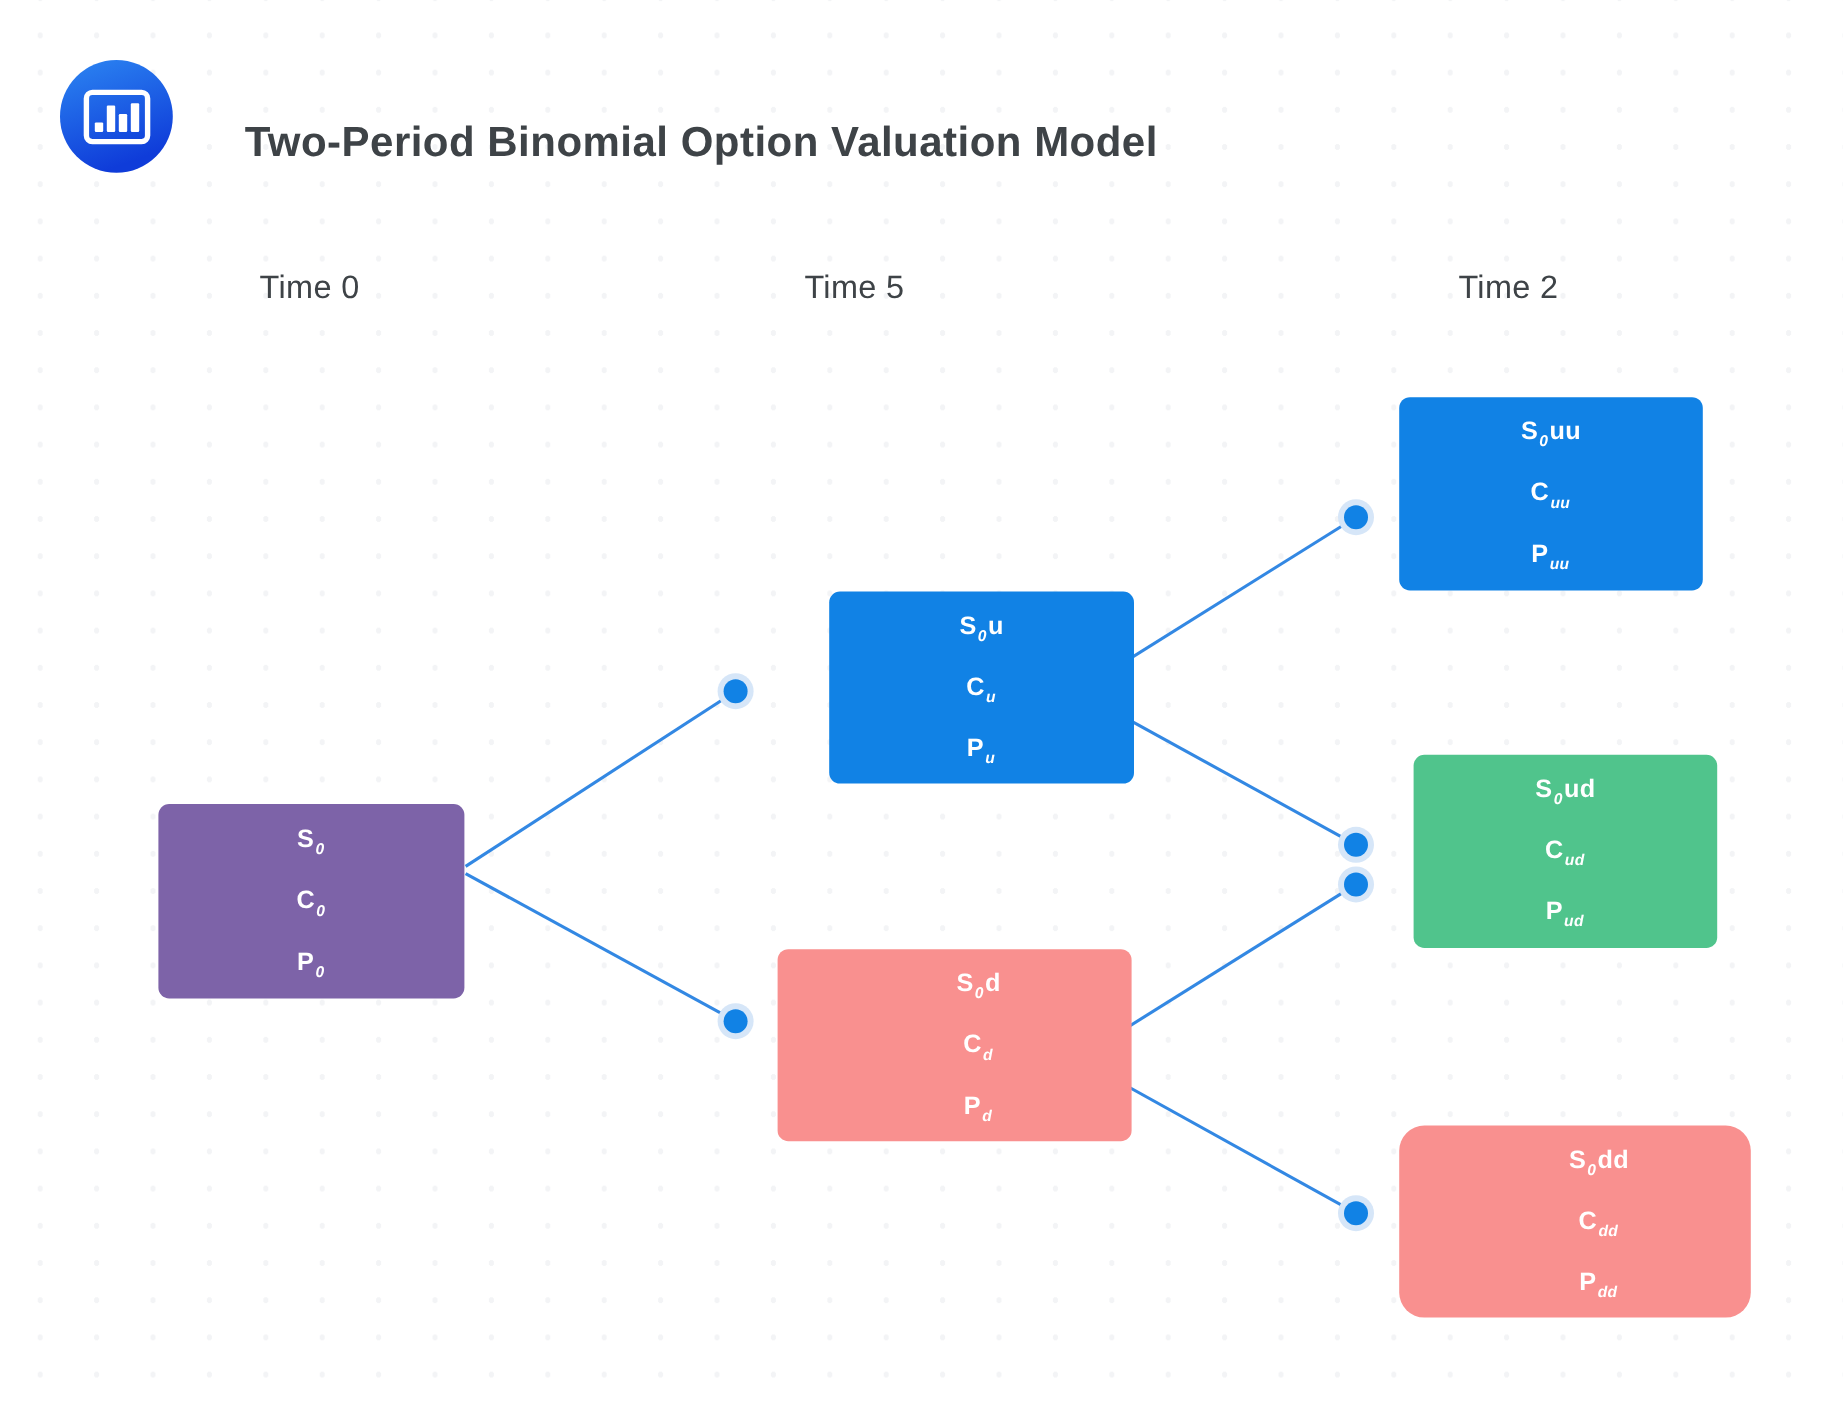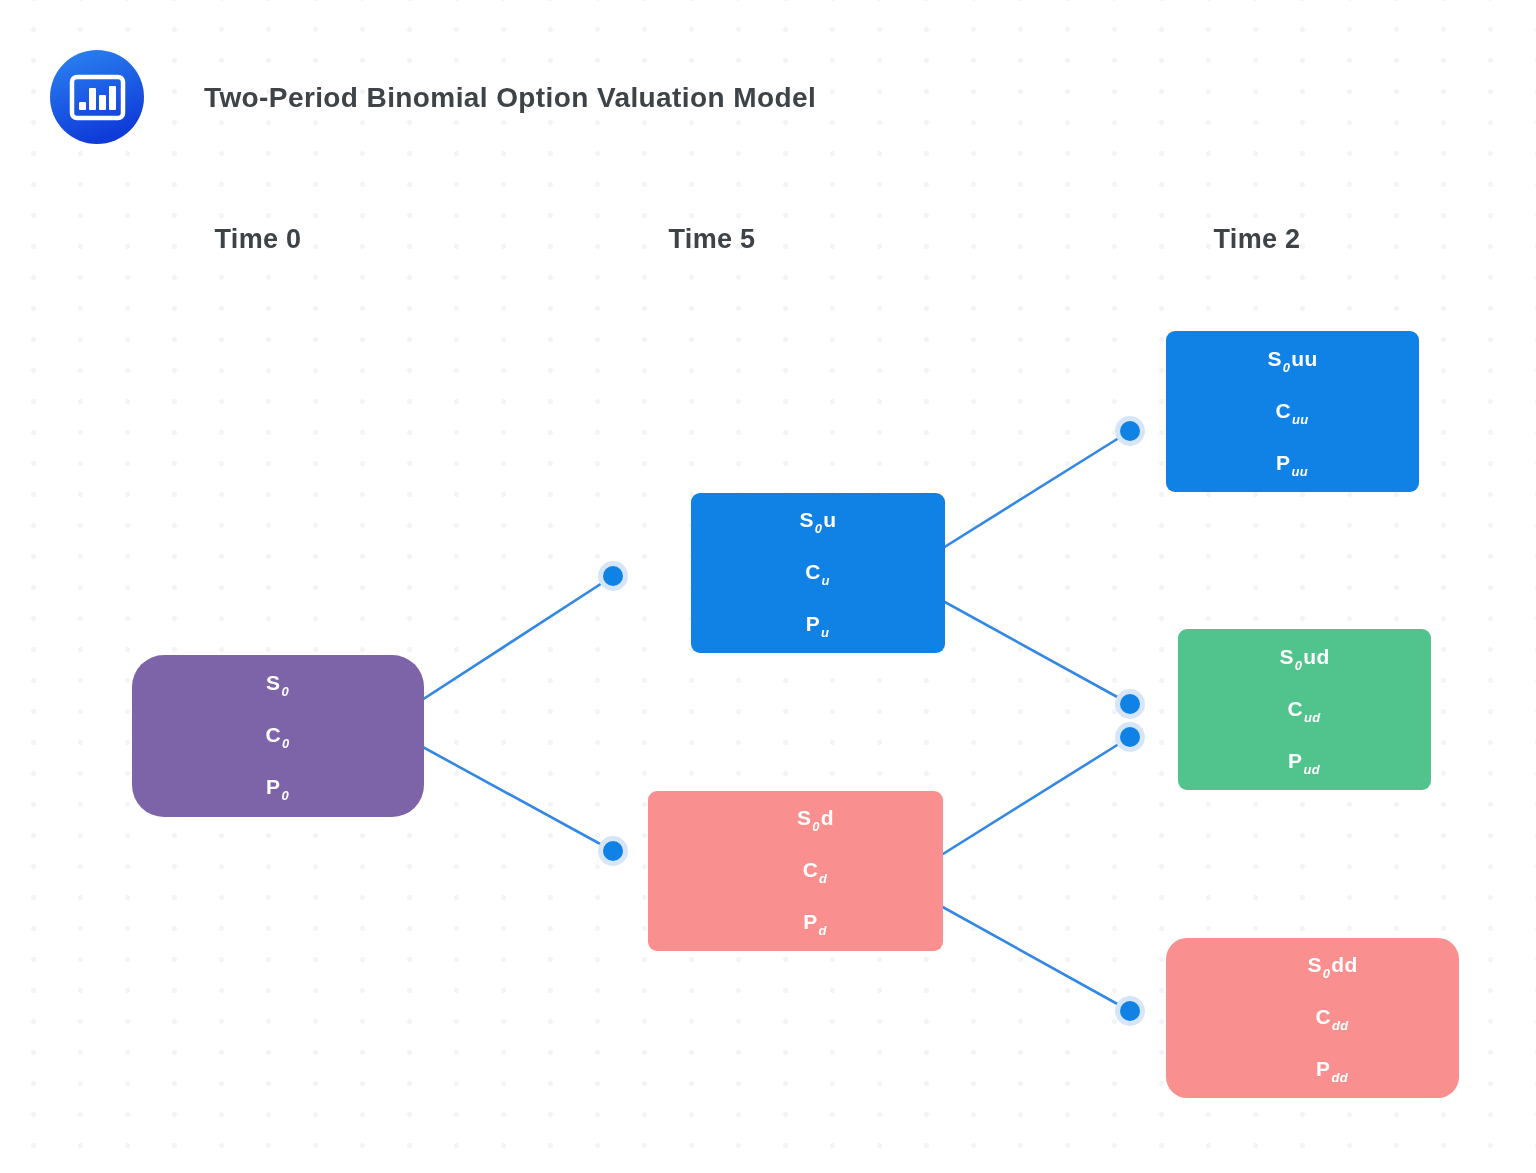--- a/index.html
+++ b/index.html
@@ -14,34 +14,34 @@
     background-size: 47px 31px;
     background-position: 10px 14px;
   }
   .logo {
     position: absolute;
     left: 49px; top: 49px;
     width: 96px; height: 96px;
   }
   .page-title {
     position: absolute;
-    left: 204px; top: 82px;
+    left: 204px; top: 99px;
     margin: 0;
-    font-size: 28px;
+    font-size: 35px;
     font-weight: 700;
     letter-spacing: 0.4px;
     color: var(--heading-text, #3E4347);
   }
   .col-header {
     position: absolute;
     top: 224px;
     width: 220px;
     text-align: center;
     font-size: 27px;
-    font-weight: 700;
+    font-weight: 400;
     letter-spacing: 0.3px;
     color: var(--heading-text, #3E4347);
   }
   .col-header.c0 { left: 148px; }
   .col-header.c1 { left: 602px; }
   .col-header.c2 { left: 1147px; }
 
   svg.connectors {
     position: absolute;
     left: 0; top: 0;
@@ -75,21 +75,21 @@
   }
   .node-line .sub {
     display: inline-block;
     font-size: 13px;
     font-style: italic;
     font-weight: 700;
     transform: translateY(6px);
     margin: 0 1px;
   }
 
-  #n0 { left: 132px; top: 655px; width: 292px; height: 162px; border-radius: 32px; }
+  #n0 { left: 132px; top: 670px; width: 255px; height: 162px; }
   #n1 { left: 649px; top: 493px; width: 254px; height: 160px; margin-left: 42px; }
   #n2 { left: 648px; top: 791px; width: 255px; height: 160px; }
   #n3 { left: 1166px; top: 331px; width: 253px; height: 161px; }
   #n4 { left: 1166px; top: 629px; width: 253px; height: 161px; }
   #n5 { left: 1166px; top: 938px; width: 253px; height: 160px; border-radius: 21px; }
 </style>
 </head>
 <body>
 
 <div class="canvas">

